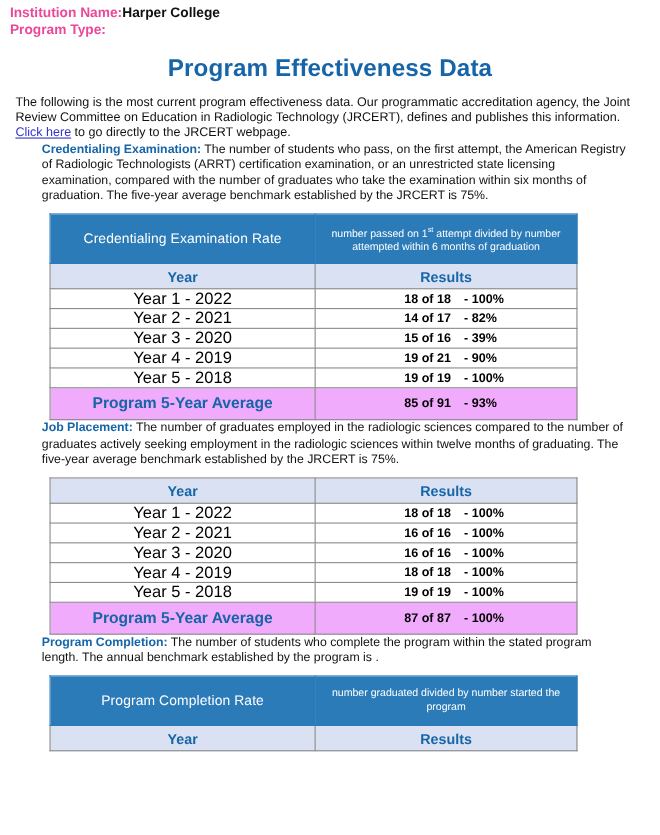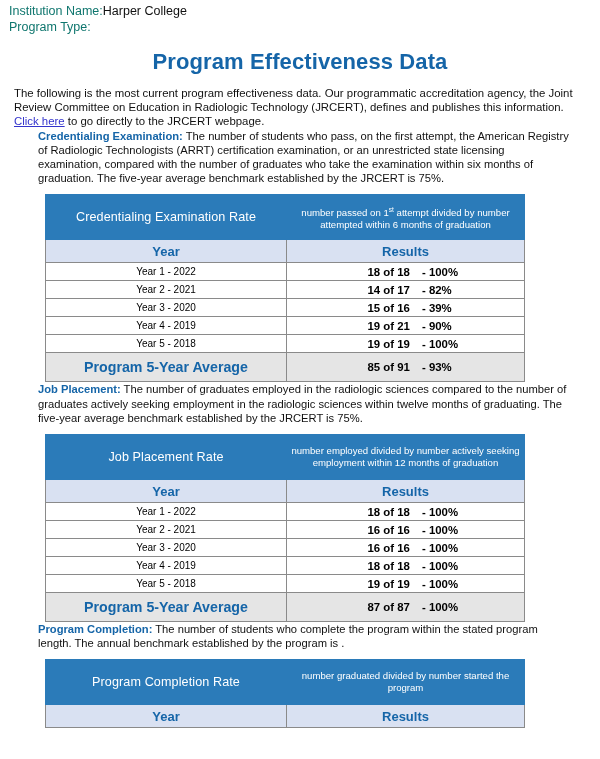--- a/index.html
+++ b/index.html
@@ -19,26 +19,26 @@
   
   .meta-block {
     padding: 4px 0 0 9px;
   }
   .meta-line {
     font-size: 12.5px;
     line-height: 15.5px;
     white-space: nowrap;
   }
   .meta-label {
-    color: #0f766e;
-    font-weight: normal;
+    color: #ec4899;
+    font-weight: bold;
   }
   .meta-value {
     color: #111111;
-    font-weight: normal;
+    font-weight: bold;
   }
 
   
   .page-title {
     text-align: center;
     color: #1565a8;
     font-weight: bold;
     font-size: 22px;
     margin: 14px 0 0 0;
     letter-spacing: .1px;
@@ -120,40 +120,40 @@
     text-align: center;
     font-weight: bold;
     font-size: 13px;
     height: 22px;
   }
 
   
   tr.data td {
     background: #ffffff;
     height: 17px;
-    font-size: 10px;
+    font-size: 15px;
     text-align: center;
     color: #000000;
   }
   tr.data td.result {
     font-weight: bold;
     font-size: 11.4px;
   }
   .res-inner {
     display: inline-block;
     min-width: 112px;
     text-align: left;
     padding-left: 36px;
   }
   .res-frac { display: inline-block; }
   .res-pct  { display: inline-block; padding-left: 12px; }
 
   
   tr.avg td {
-    background: #e5e5e5;
+    background: #f0abfc;
     height: 28px;
   }
   tr.avg td.label {
     color: #1565a8;
     font-weight: bold;
     font-size: 14.2px;
     text-align: center;
   }
   tr.avg td.result {
     font-weight: bold;
@@ -228,24 +228,20 @@
 <div class="section">
   <p class="sec-desc"><span class="sec-name">Job Placement:</span><span> The number of graduates employed in the radiologic sciences compared to the number of graduates actively seeking employment in the radiologic sciences within twelve months of graduating. The five-year average benchmark established by the JRCERT is 75%.</span></p>
 
   <div class="tbl-wrap">
     <table class="pe">
       <colgroup>
           <col class="c1">
           <col class="c2">
         </colgroup>
       <tbody>
-        <tr class="hdr-blue">
-          <td class="title-cell">Job Placement Rate</td>
-          <td class="formula-cell">number employed divided by number actively seeking employment within 12 months of graduation</td>
-        </tr>
         <tr class="hdr-light">
           <td>Year</td>
           <td>Results</td>
         </tr>
         <tr class="data">
           <td>Year 1 - 2022</td>
           <td class="result"><span class="res-inner"><span class="res-frac">18 of 18</span><span class="res-pct">- 100%</span></span></td>
         </tr>
         <tr class="data">
           <td>Year 2 - 2021</td>

